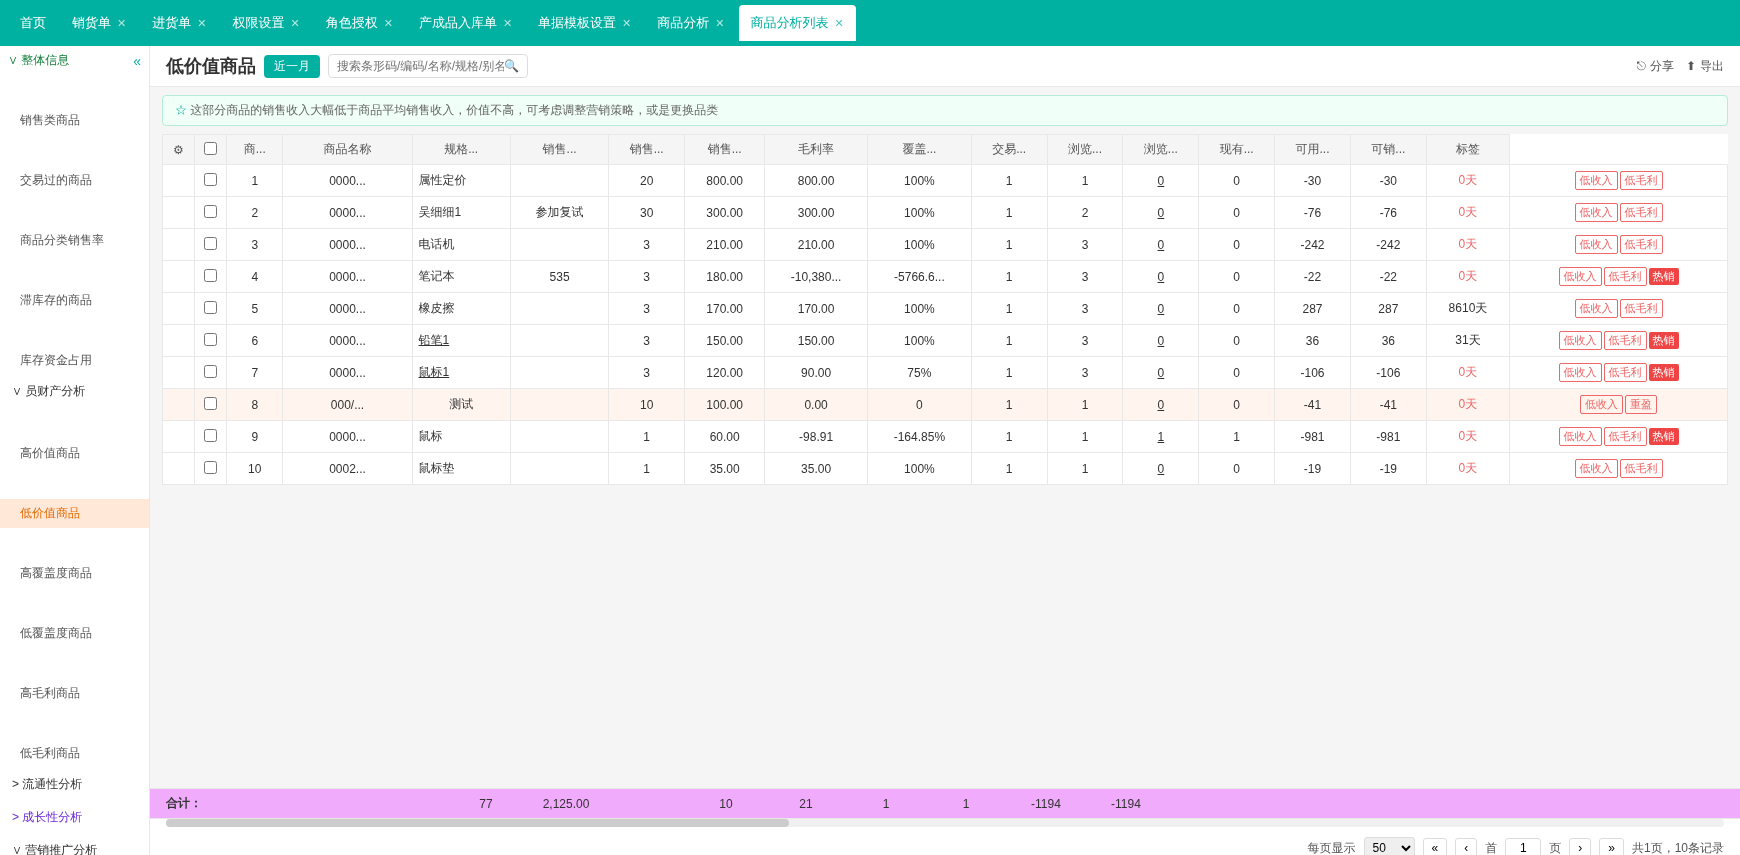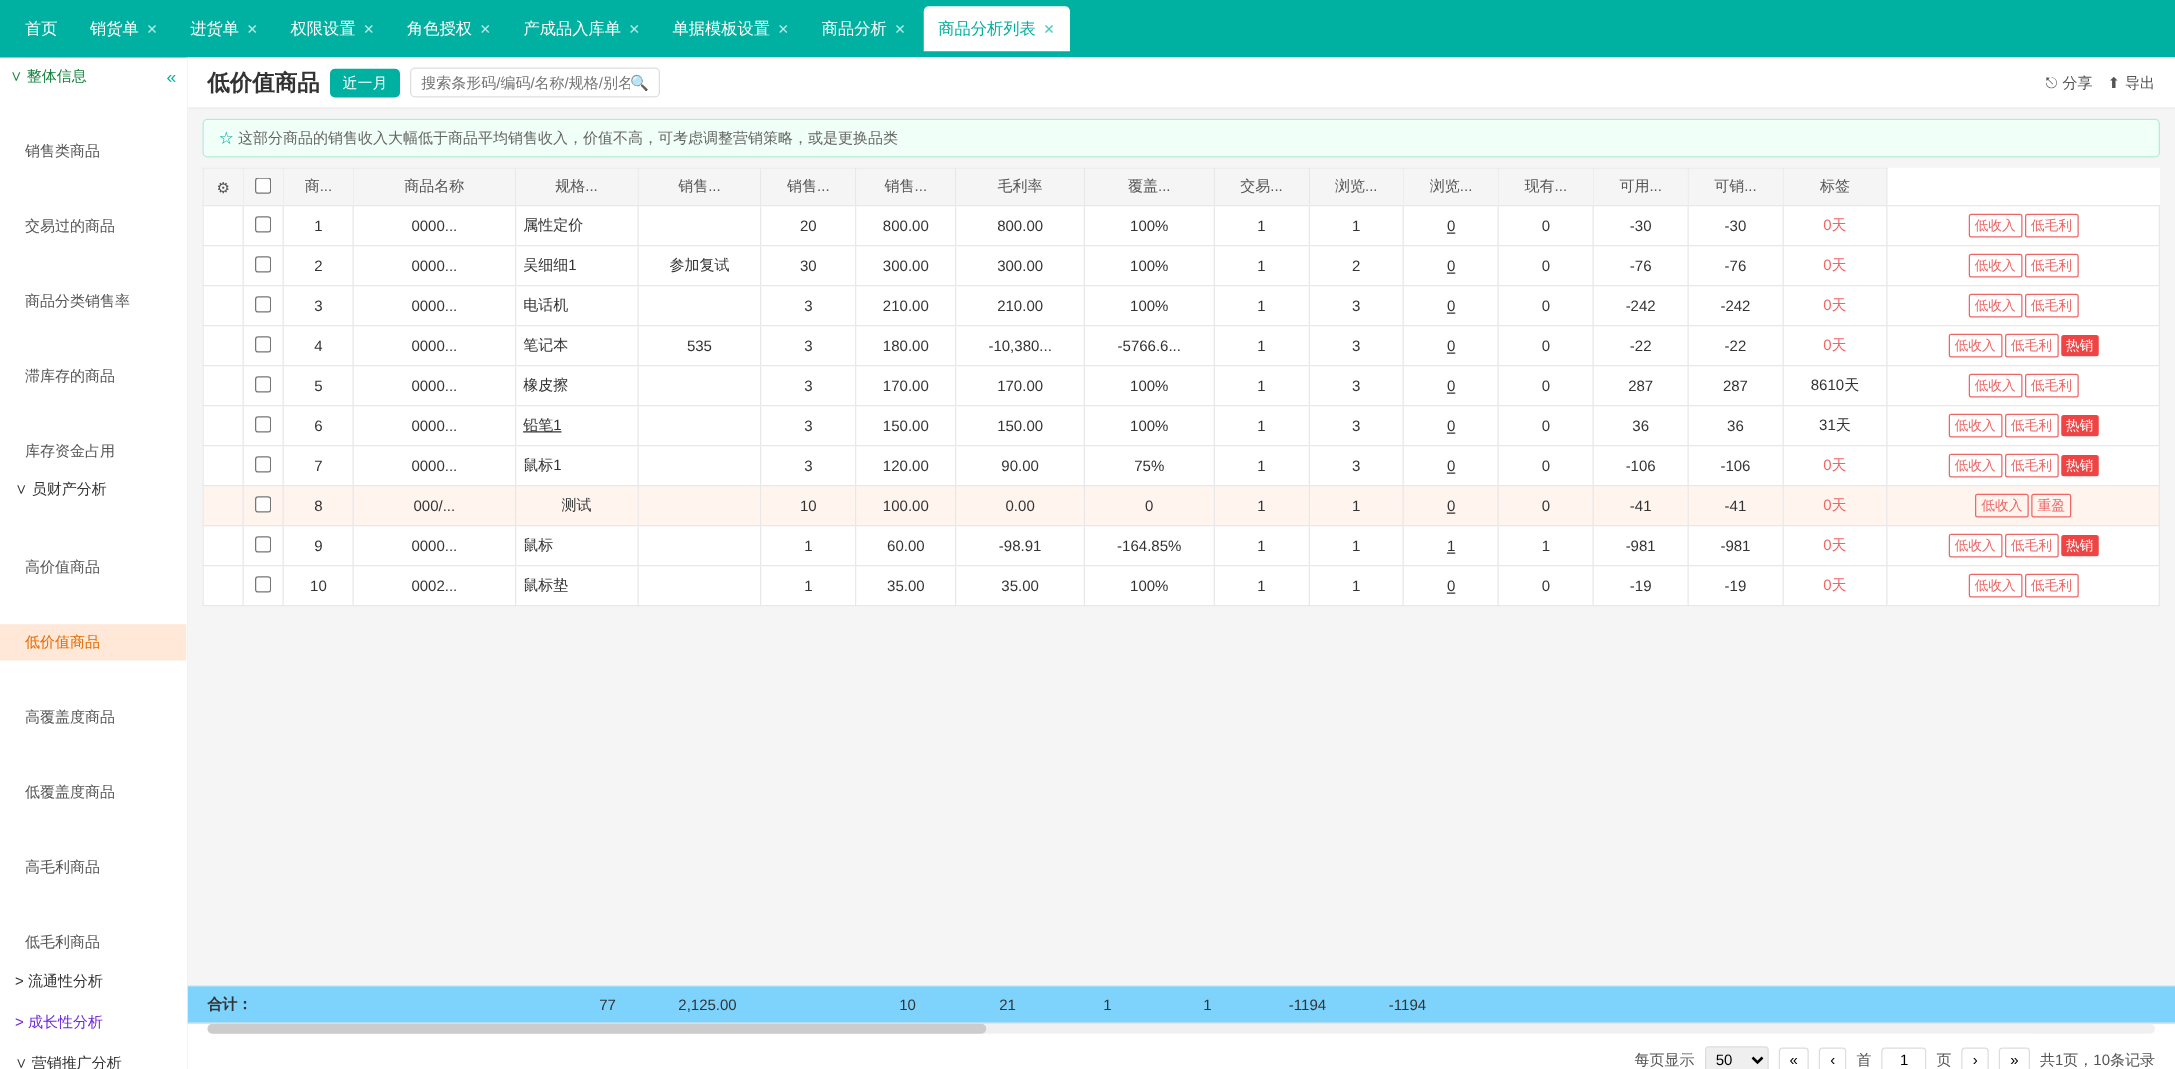--- a/index.html
+++ b/index.html
@@ -175,21 +175,21 @@
 
     
     .footer {
       background: #fff;
       border-top: 1px solid #e8e8e8;
     }
     .totals-row {
       display: flex;
       align-items: center;
       padding: 6px 16px;
-      background: #7dd3fc;
+      background: #f0abfc;
       font-size: 12px;
       border-bottom: 1px solid #e8e8e8;
     }
     .totals-cell { min-width: 80px; text-align: center; padding: 0 8px; }
     .pagination {
       display: flex;
       align-items: center;
       justify-content: flex-end;
       padding: 6px 16px;
       gap: 8px;
@@ -445,21 +445,21 @@
               <td>36</td>
               <td>36</td>
               <td class="zero-days" style="color: rgb(51, 51, 51);">31天</td>
               <td><span class="tag" style="color: rgb(238, 102, 102); border: 1px solid rgb(238, 102, 102);">低收入</span><span class="tag" style="color: rgb(238, 102, 102); border: 1px solid rgb(238, 102, 102);">低毛利</span><span class="tag" style="background: rgb(238, 68, 68); color: rgb(255, 255, 255); border: none;">热销</span></td>
             </tr>
             <tr>
               <td></td>
               <td><input type="checkbox" style=""></td>
               <td>7</td>
               <td>0000...</td>
-              <td style="text-align: left;">鼠标1</td>
+              <td style="text-align: left; text-decoration: underline;">鼠标1</td>
               <td></td>
               <td>3</td>
               <td>120.00</td>
               <td>90.00</td>
               <td>75%</td>
               <td>1</td>
               <td>3</td>
               <td><span class="link-underline">0</span></td>
               <td>0</td>
               <td>-106</td>

